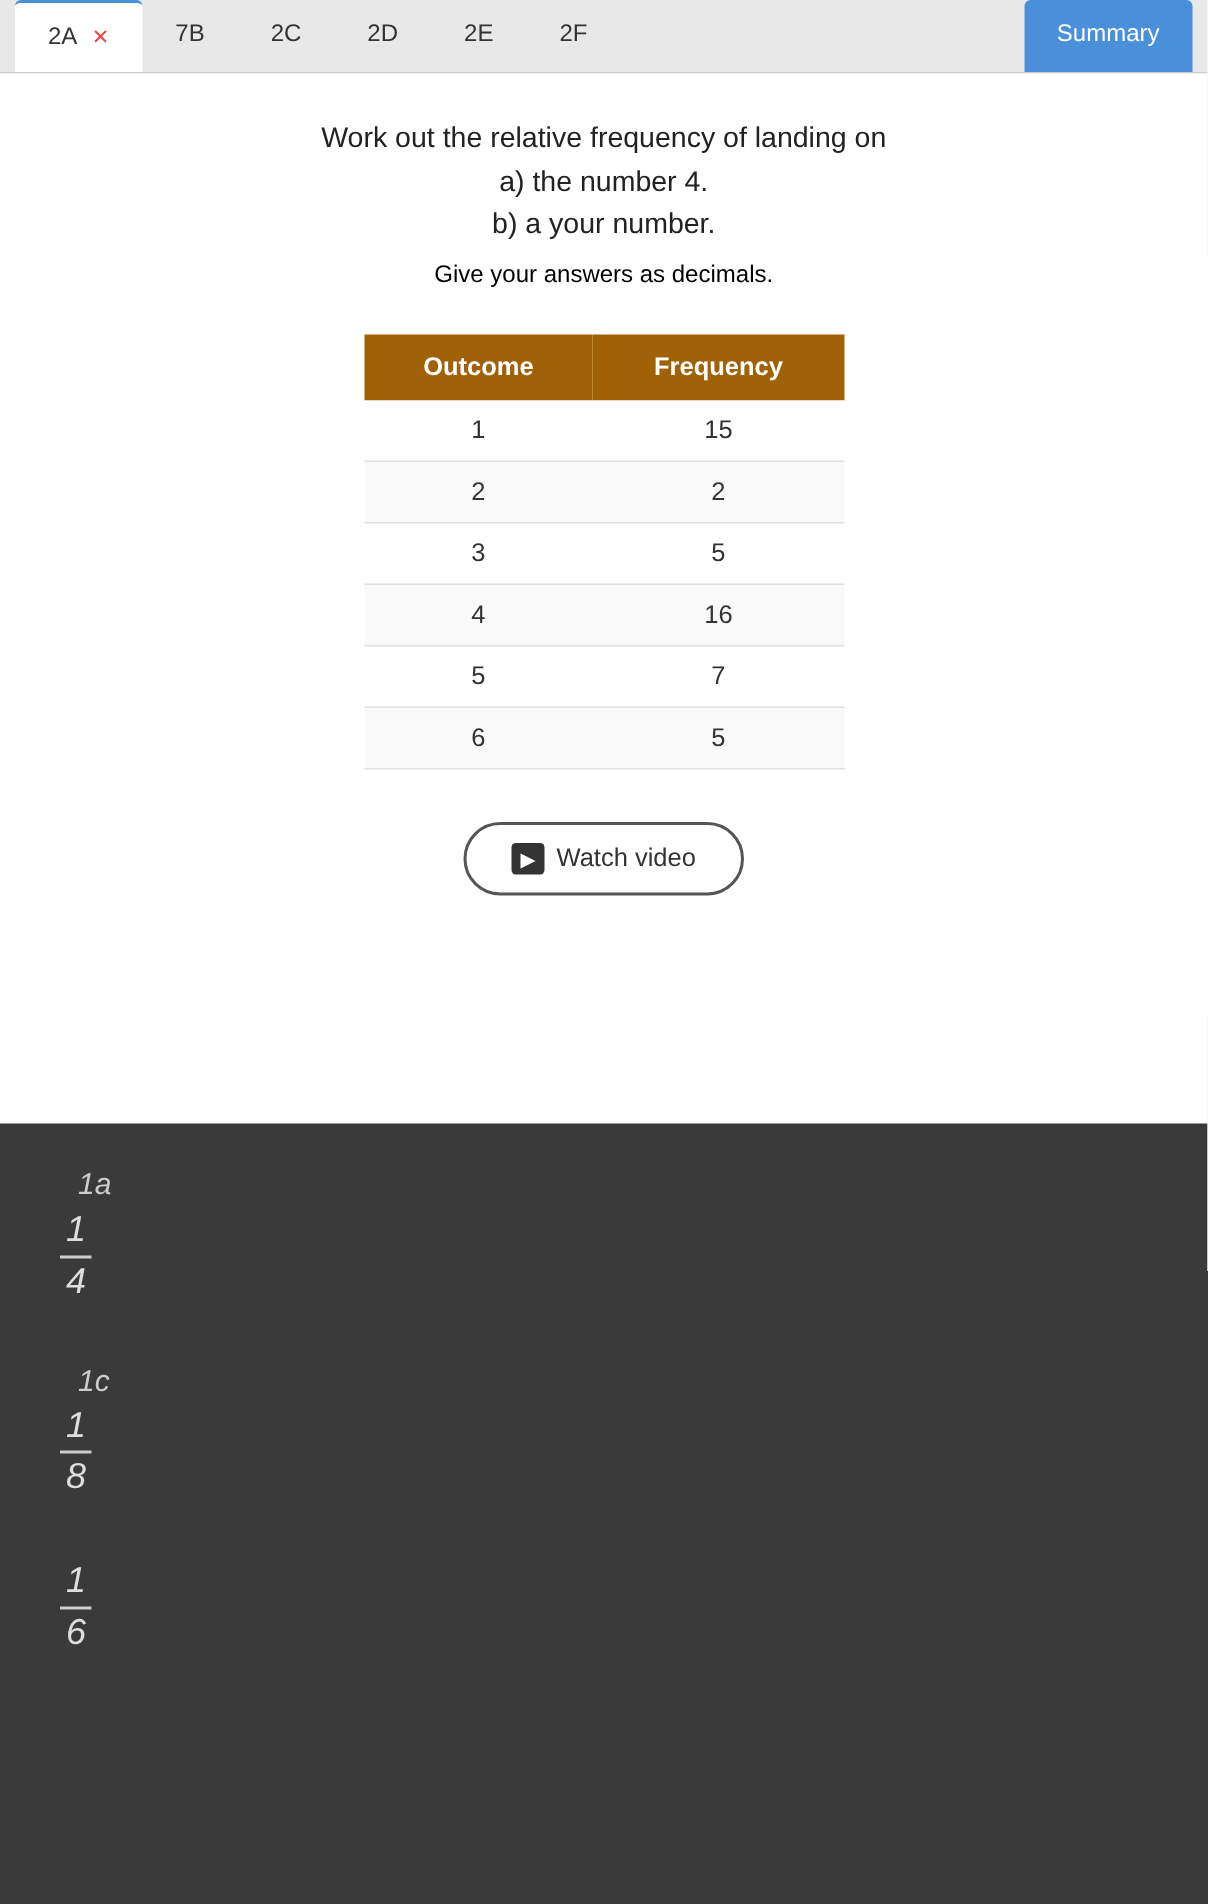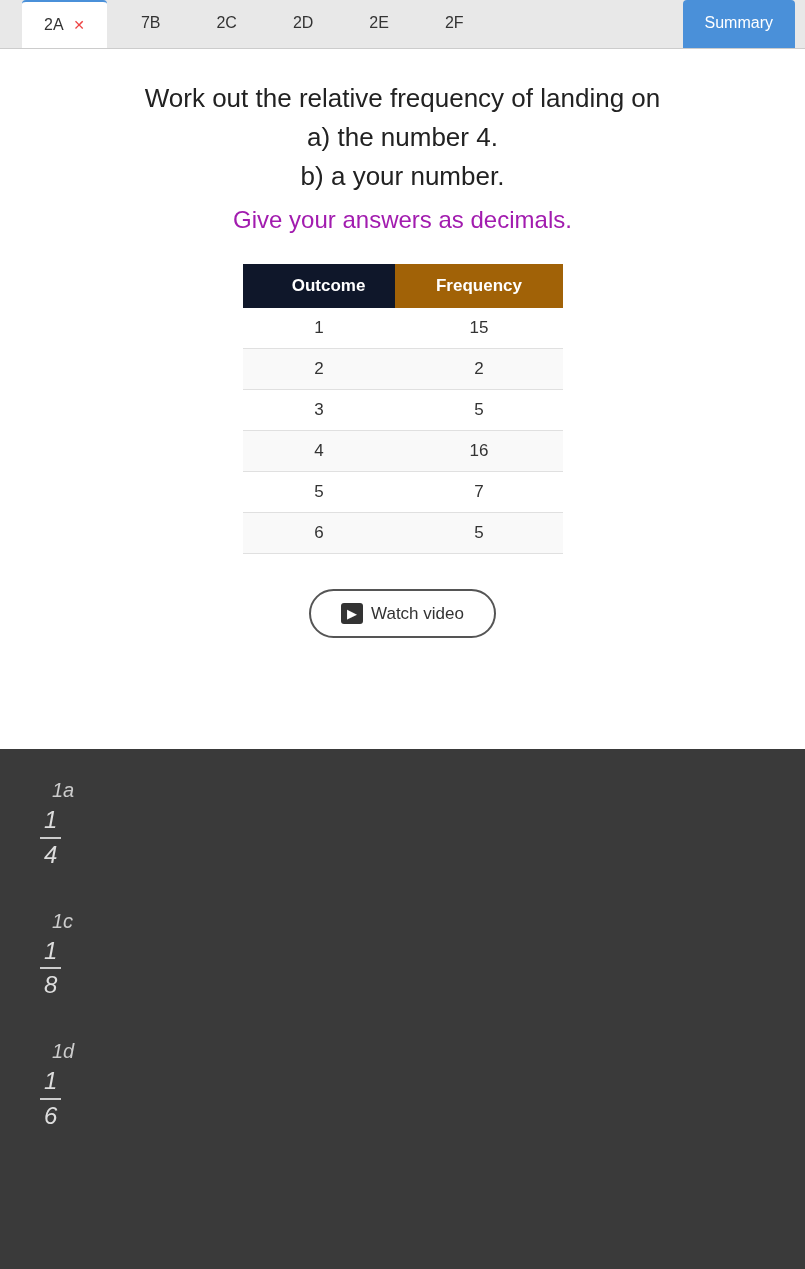--- a/index.html
+++ b/index.html
@@ -21,21 +21,20 @@
     }
 
     .tab {
       padding: 14px 22px;
       font-size: 16px;
       font-weight: 500;
       color: #333;
       cursor: pointer;
       white-space: nowrap;
       border-radius: 4px 4px 0 0;
-      margin-left: 12px;
     }
 
     .tab.active {
       background: #ffffff;
       color: #333;
       border-top: 2px solid #4a90d9;
     }
 
     .tab.active .close-x {
       color: #e44;
@@ -54,51 +53,50 @@
       background: #ffffff;
       padding: 30px 20px 40px 20px;
       min-height: 700px;
       display: flex;
       flex-direction: column;
       align-items: center;
     }
 
     .question-text {
       text-align: center;
-      font-size: 26px;
+      font-size: 19px;
       color: #222;
       line-height: 1.5;
       margin-bottom: 10px;
     }
 
     .decimals-text {
       text-align: center;
-      font-size: 24px;
-      color: #a21caf;
+      font-size: 16px;
+      color: #000000;
       margin-bottom: 30px;
     }
 
     
     .freq-table {
       border-collapse: collapse;
       width: 320px;
       margin-bottom: 35px;
     }
 
     .freq-table th {
       padding: 12px 30px;
       font-size: 17px;
       font-weight: 600;
       color: white;
       text-align: center;
     }
 
     .freq-table th.outcome-header {
-      background: #0f172a;
-      text-align: right;
+      background: #a16207;
     }
 
     .freq-table th.frequency-header {
       background: #a16207;
     }
 
     .freq-table td {
       padding: 10px 30px;
       font-size: 17px;
       color: #333;
@@ -268,20 +266,19 @@
 
   <div class="answer-block">
     <div class="answer-label handwritten">1c</div>
     <div class="fraction handwritten">
       <span class="numerator">1</span>
       <span class="denominator">8</span>
     </div>
   </div>
 
   <div class="answer-block">
-    <div class="answer-label handwritten">1d</div>
     <div class="fraction handwritten">
       <span class="numerator">1</span>
       <span class="denominator">6</span>
     </div>
   </div>
 
 </div>
 
 </body></html>

